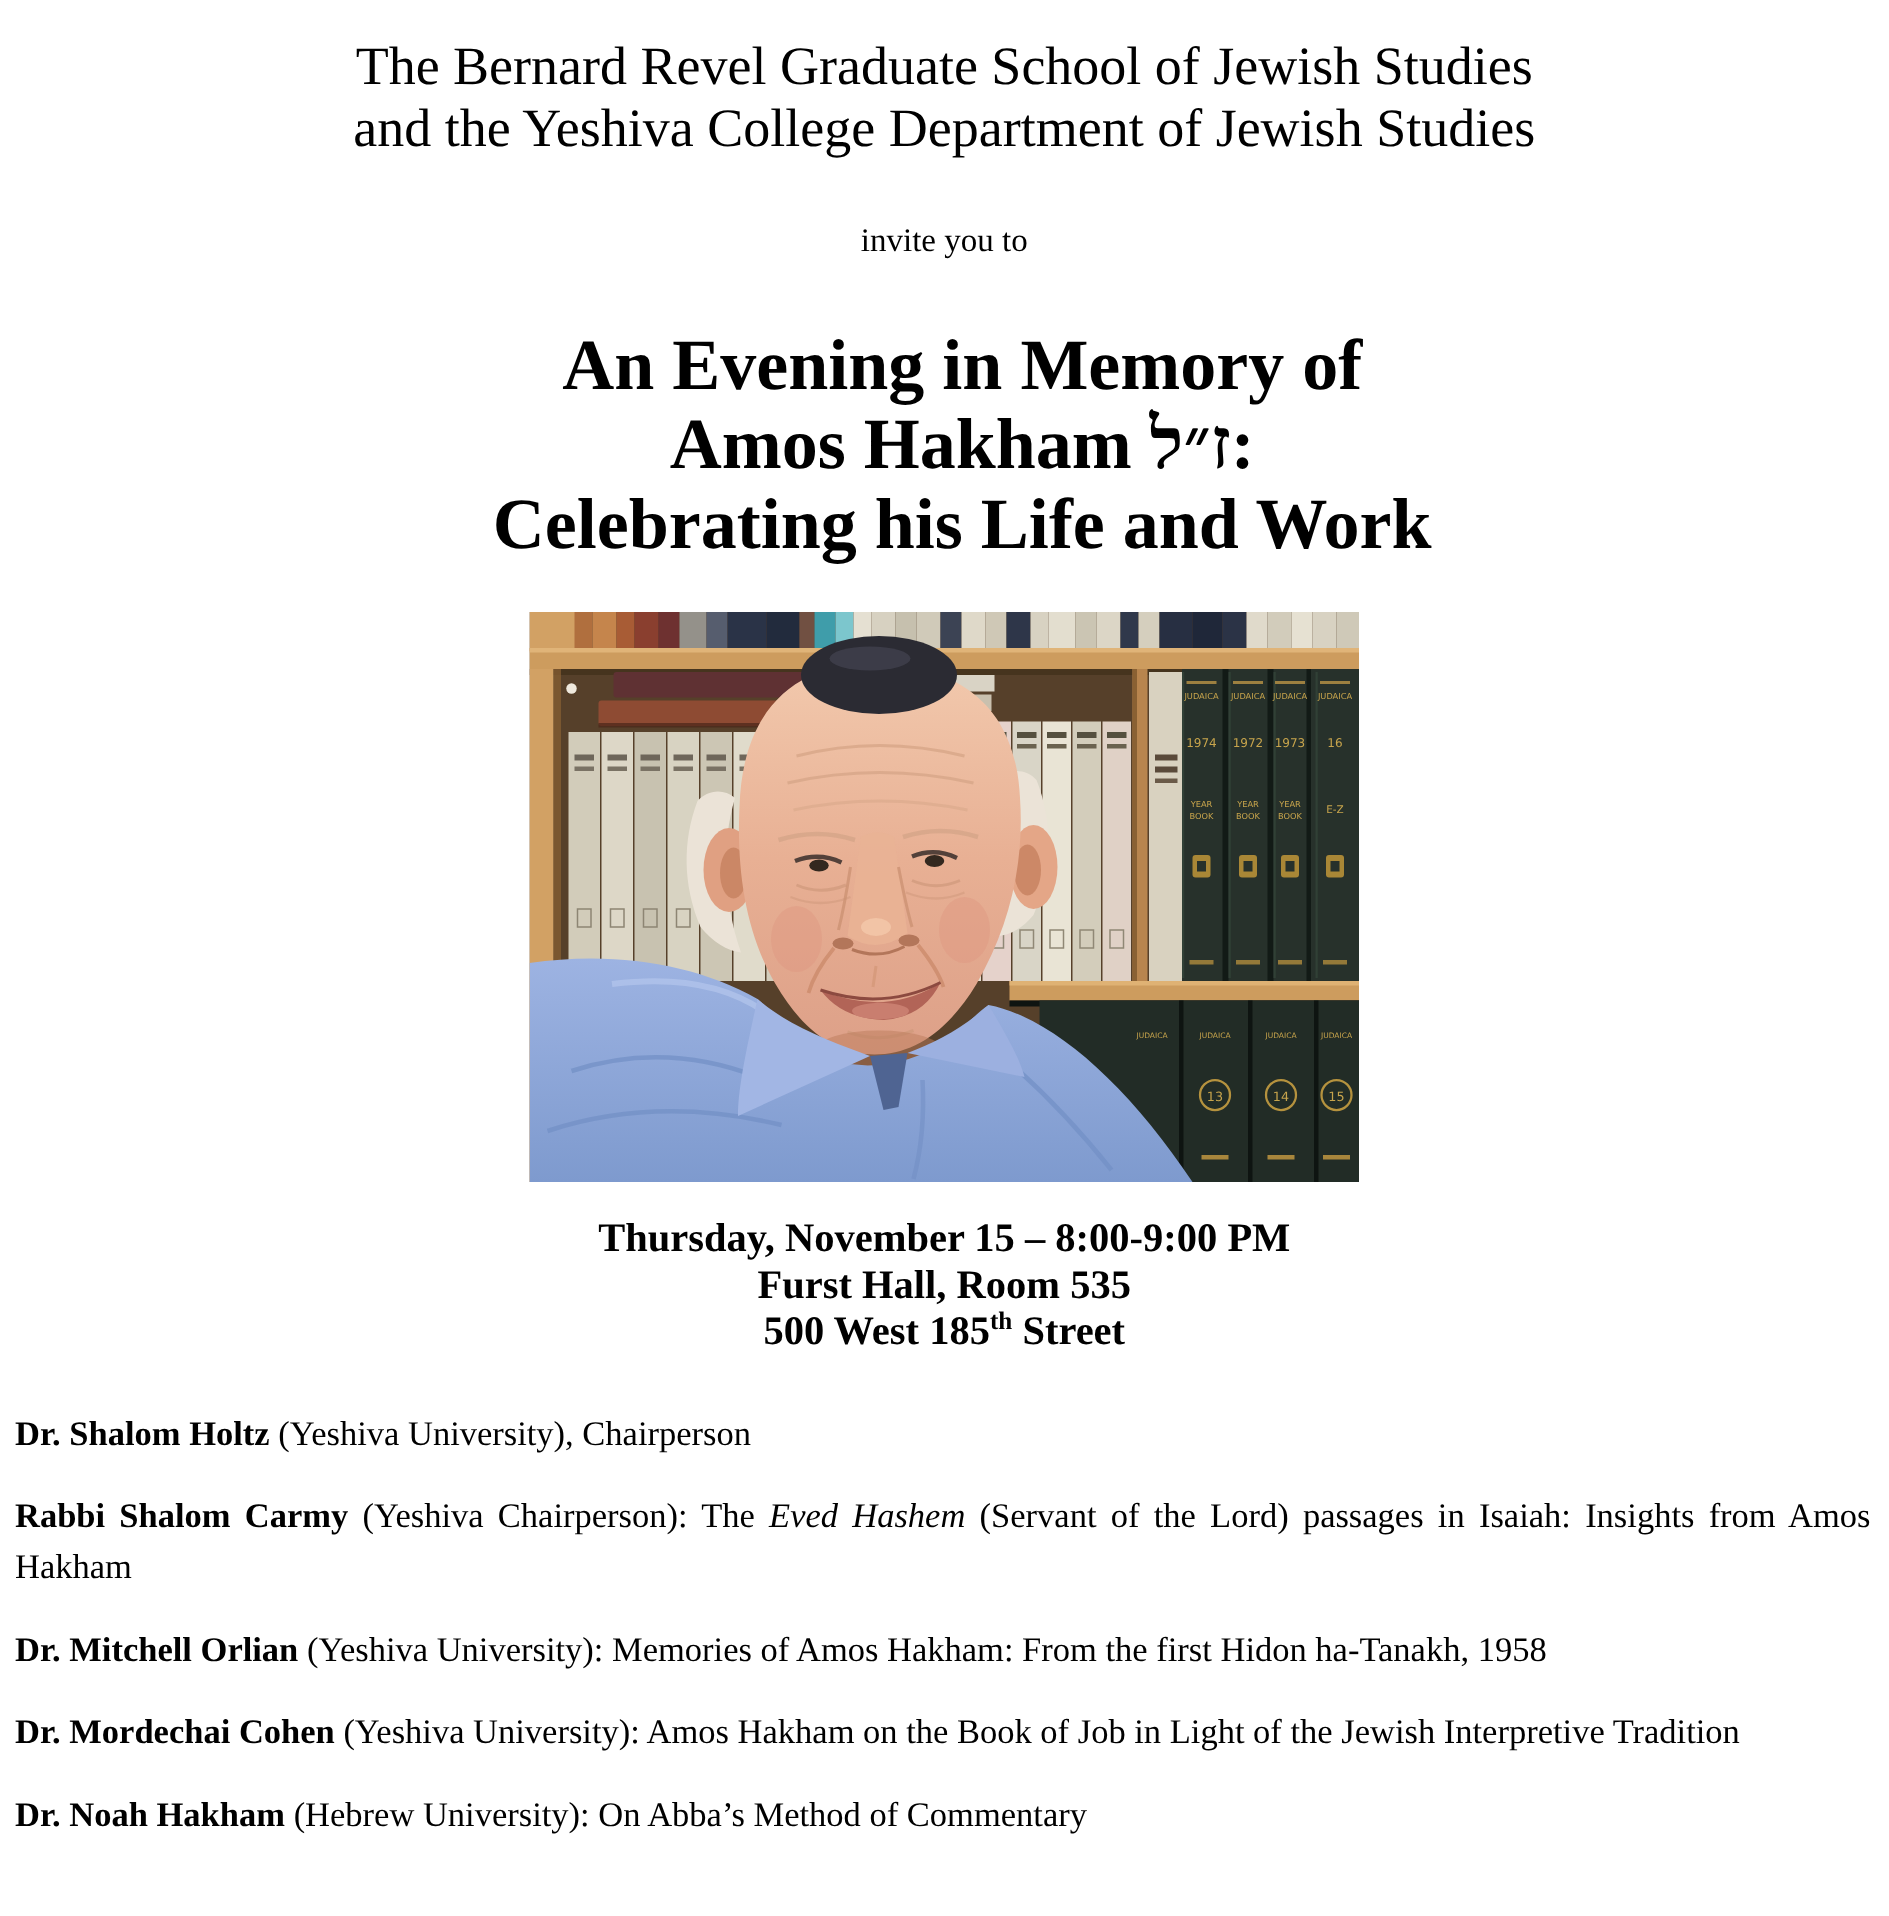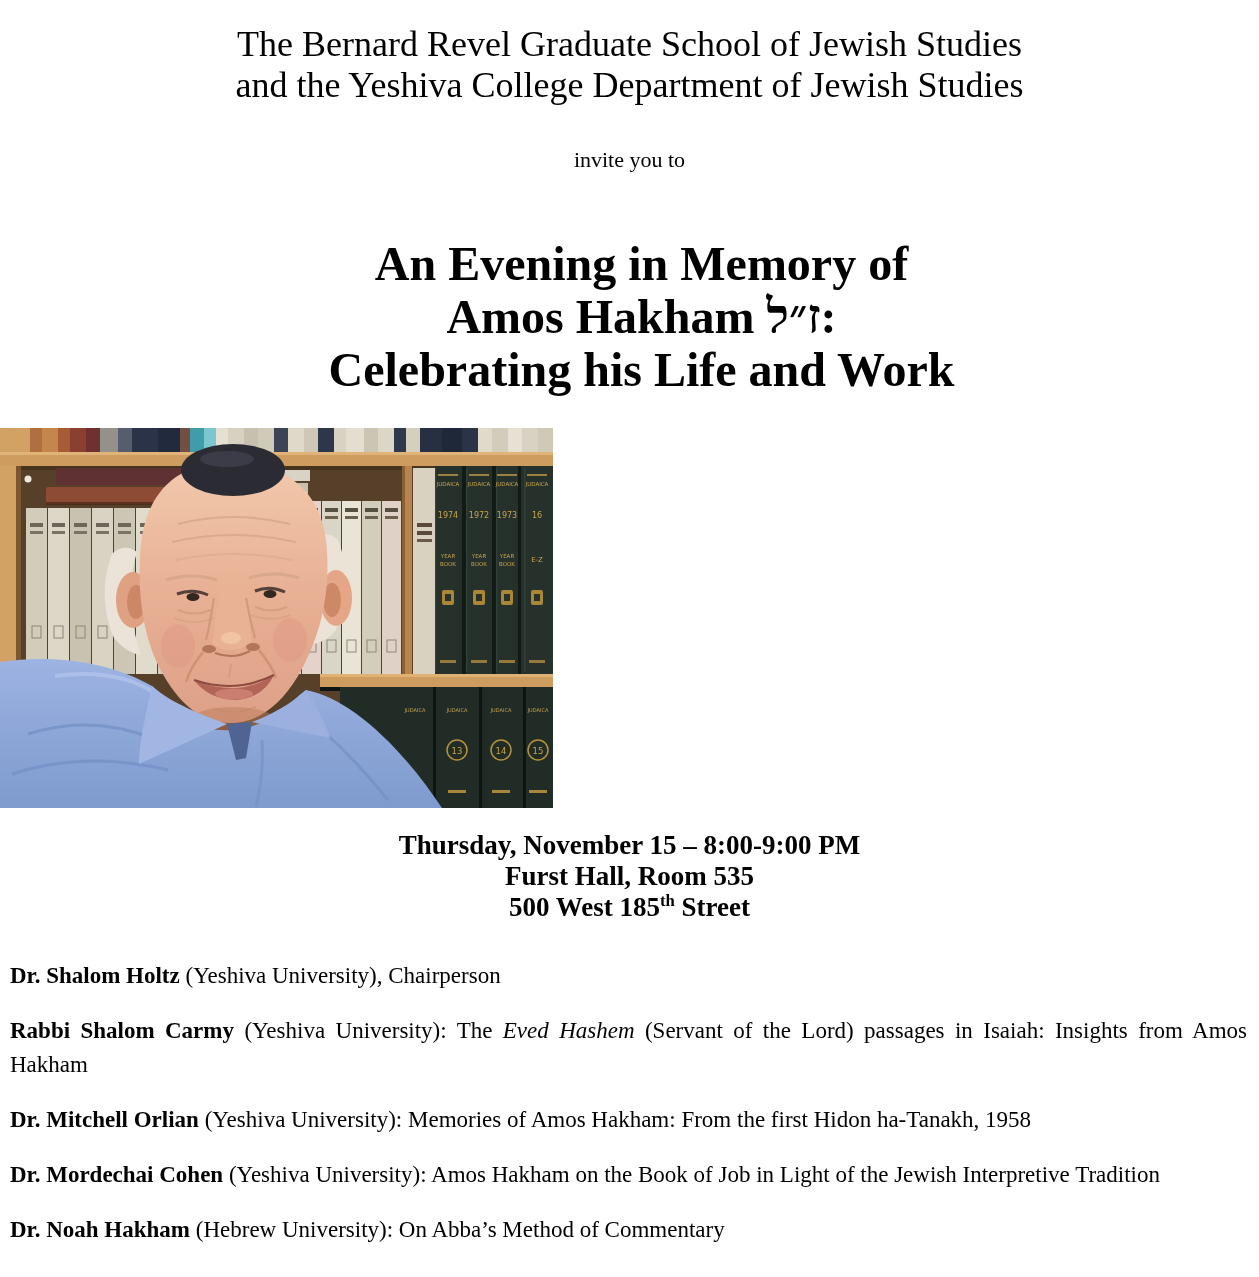--- a/index.html
+++ b/index.html
@@ -7,22 +7,22 @@
   body {
     width: 1259px;
     min-height: 1277px;
     overflow: hidden;
     background: #ffffff;
     color: #000000;
     font-family: "Liberation Serif", "DejaVu Serif", "DejaVu Sans", serif;
   }
   .header { padding-top: 24px; text-align: center; font-size: 36px; line-height: 41px; }
   .invite { margin-top: 40px; text-align: center; font-size: 22px; line-height: 27px; }
-  .title  { margin-top: 64px; text-align: center; font-size: 48px; font-weight: bold; line-height: 53px; padding-left: 24px; }
-  .photo-wrap { margin-top: 32px; line-height: 0; }
+  .title  { margin-top: 44px; text-align: center; font-size: 48px; font-weight: bold; line-height: 53px; padding-left: 24px; }
+  .photo-wrap { margin-top: 32px; text-align: center; line-height: 0; }
   .photo-wrap svg { display: inline-block; }
   .details { margin-top: 22px; text-align: center; font-size: 27px; font-weight: bold; line-height: 31px; }
   .details sup { font-size: 0.62em; vertical-align: super; line-height: 0; }
   .speakers { margin: 36px 12px 0 10px; font-size: 23px; }
   .speakers p { margin: 0 0 21px 0; text-align: justify; line-height: 34px; }
   .speakers p:last-child { margin-bottom: 0; }
   .speakers .name { font-weight: bold; }
   .speakers em { font-style: italic; }
   svg text { font-family: "DejaVu Sans", sans-serif; }
 </style>
@@ -310,17 +310,17 @@
 </div>
 
 <div class="details">
   <div>Thursday, November 15 – 8:00-9:00 PM</div>
   <div>Furst Hall, Room 535</div>
   <div><span>500 West 185</span><sup>th</sup><span> Street</span></div>
 </div>
 
 <div class="speakers">
   <p><span class="name">Dr. Shalom Holtz</span><span> (Yeshiva University), Chairperson</span><em></em><span></span></p>
-  <p><span class="name">Rabbi Shalom Carmy</span><span> (Yeshiva University): The </span><em>Eved Hashem</em><span> (Servant of the Lord) passages in Isaiah: Insights from Amos Hakham</span></p>
+  <p><span class="name">Rabbi Shalom Carmy</span><span> (Yeshiva Chairperson): The </span><em>Eved Hashem</em><span> (Servant of the Lord) passages in Isaiah: Insights from Amos Hakham</span></p>
   <p><span class="name">Dr. Mitchell Orlian</span><span> (Yeshiva University): Memories of Amos Hakham: From the first Hidon ha-Tanakh, 1958</span><em></em><span></span></p>
   <p><span class="name">Dr. Mordechai Cohen</span><span> (Yeshiva University): Amos Hakham on the Book of Job in Light of the Jewish Interpretive Tradition</span><em></em><span></span></p>
   <p><span class="name">Dr. Noah Hakham</span><span> (Hebrew University): On Abba’s Method of Commentary</span><em></em><span></span></p>
 </div>
 
 </body></html>

